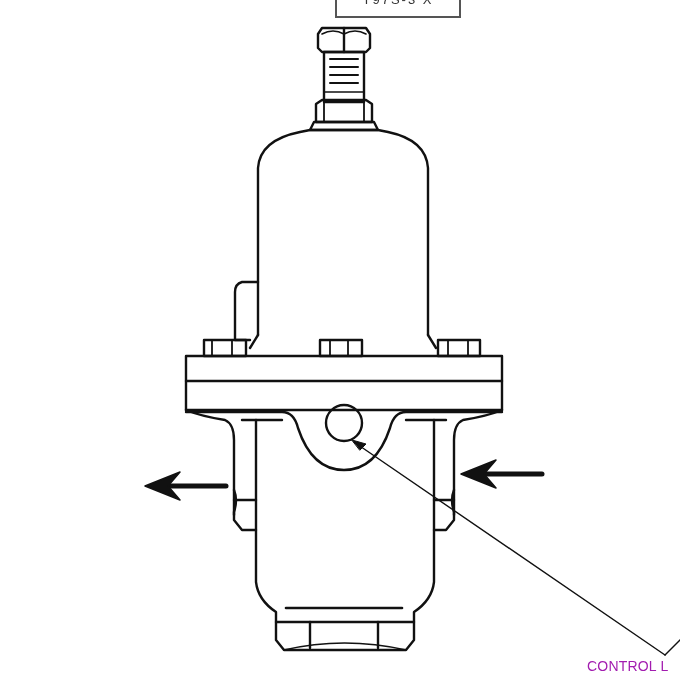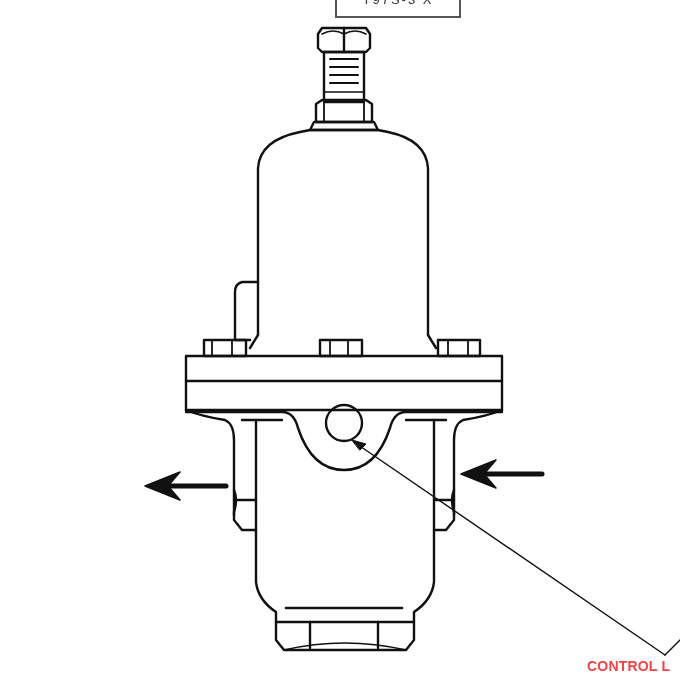--- a/index.html
+++ b/index.html
@@ -1,19 +1,19 @@
 <!DOCTYPE html>
 <html><head>
 <meta charset="utf-8">
 <style>
   html, body { margin: 0; padding: 0; background: #ffffff; }
   body { width: 680px; height: 680px; overflow: hidden; position: relative; font-family: "Liberation Sans", sans-serif; }
   #canvas { position: absolute; left: 0; top: 0; width: 680px; height: 680px; }
   .top-label { position: absolute; left: 335px; top: -8px; width: 126px; height: 26px; border: 2px solid #555; box-sizing: border-box; background: #fff; font-size: 13px; color: #333; text-align: center; line-height: 12px; letter-spacing: 2px; overflow: hidden; }
-  .callout-label { position: absolute; left: 587px; top: 658px; font-size: 14px; font-weight: bold; color: #ef4444; white-space: nowrap; letter-spacing: 0.2px; }
+  .callout-label { position: absolute; left: 587px; top: 658px; font-size: 14px; font-weight: normal; color: #a21caf; white-space: nowrap; letter-spacing: 0.2px; }
 </style>
 </head>
 <body>
 
 <svg id="canvas" viewBox="0 0 680 680" xmlns="http://www.w3.org/2000/svg" fill="none" stroke="#111" stroke-width="2.4" stroke-linejoin="round" stroke-linecap="round">
 
   <g>
     <path d="M318 34 L322 28 L366 28 L370 34 L370 48 L366 52 L322 52 L318 48 Z"></path>
     <line x1="344" y1="28" x2="344" y2="52"></line>
     <path d="M322 34 Q333 28 344 34 Q355 28 366 34" stroke-width="1.6"></path>

